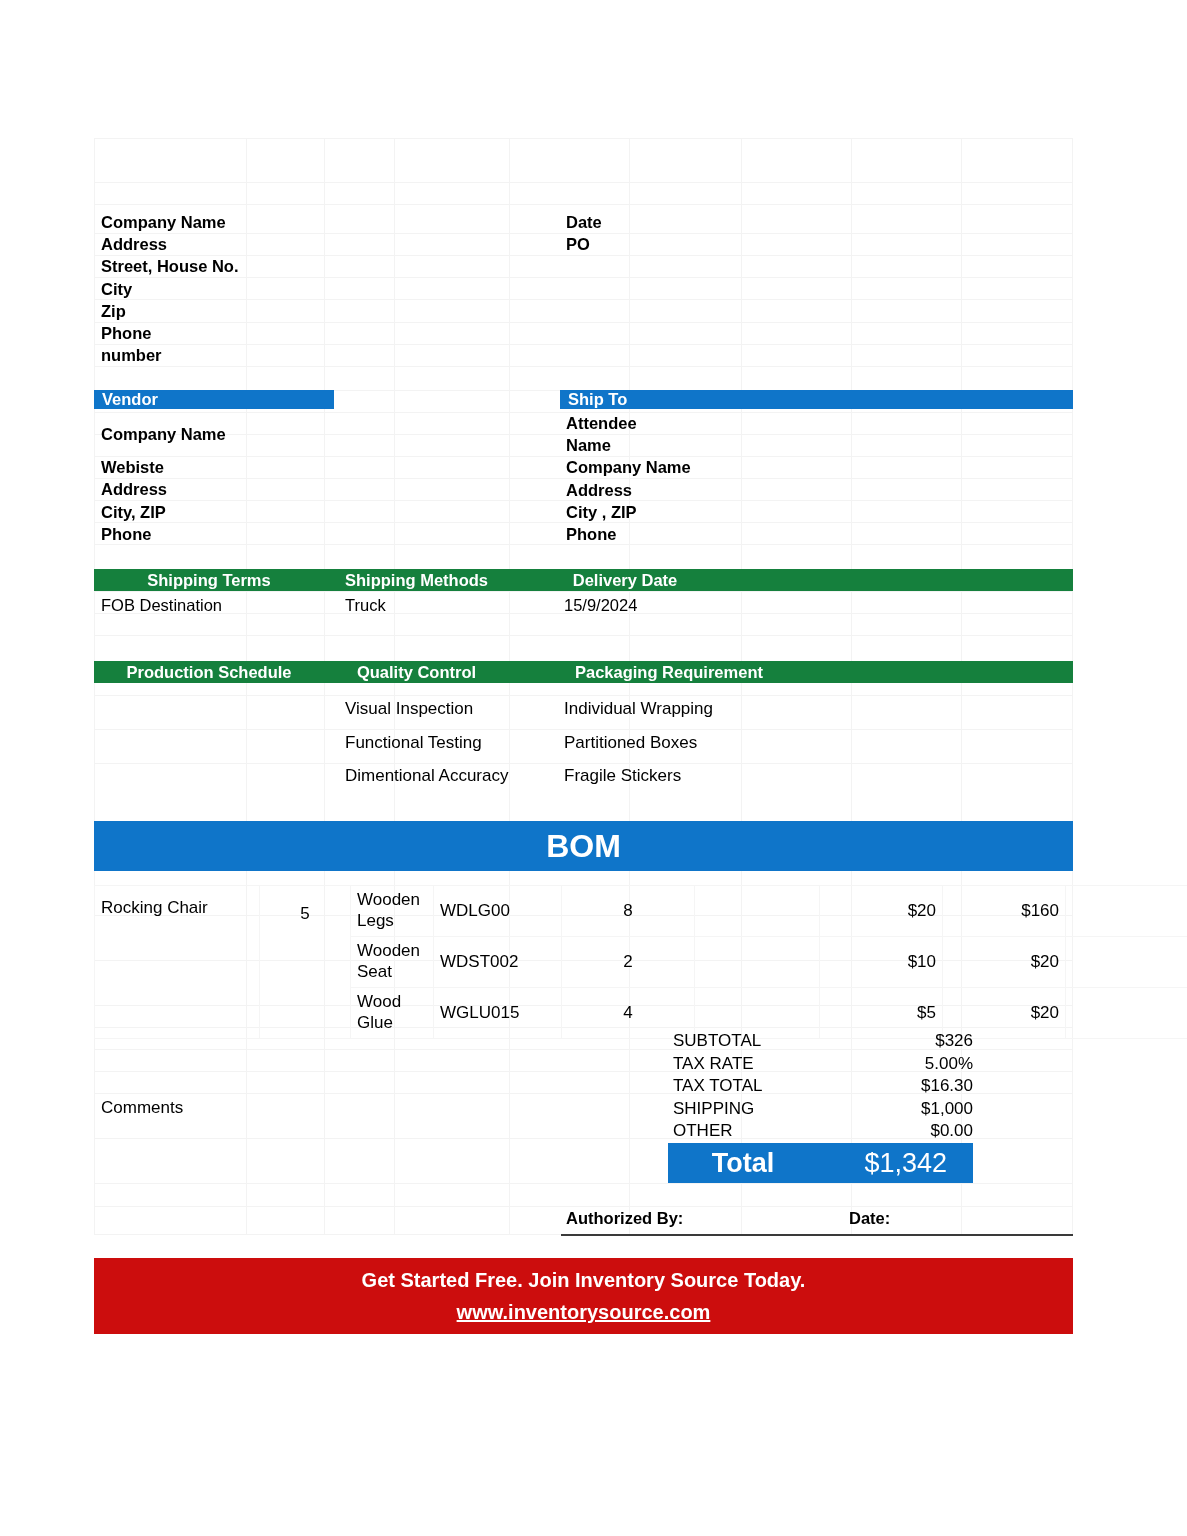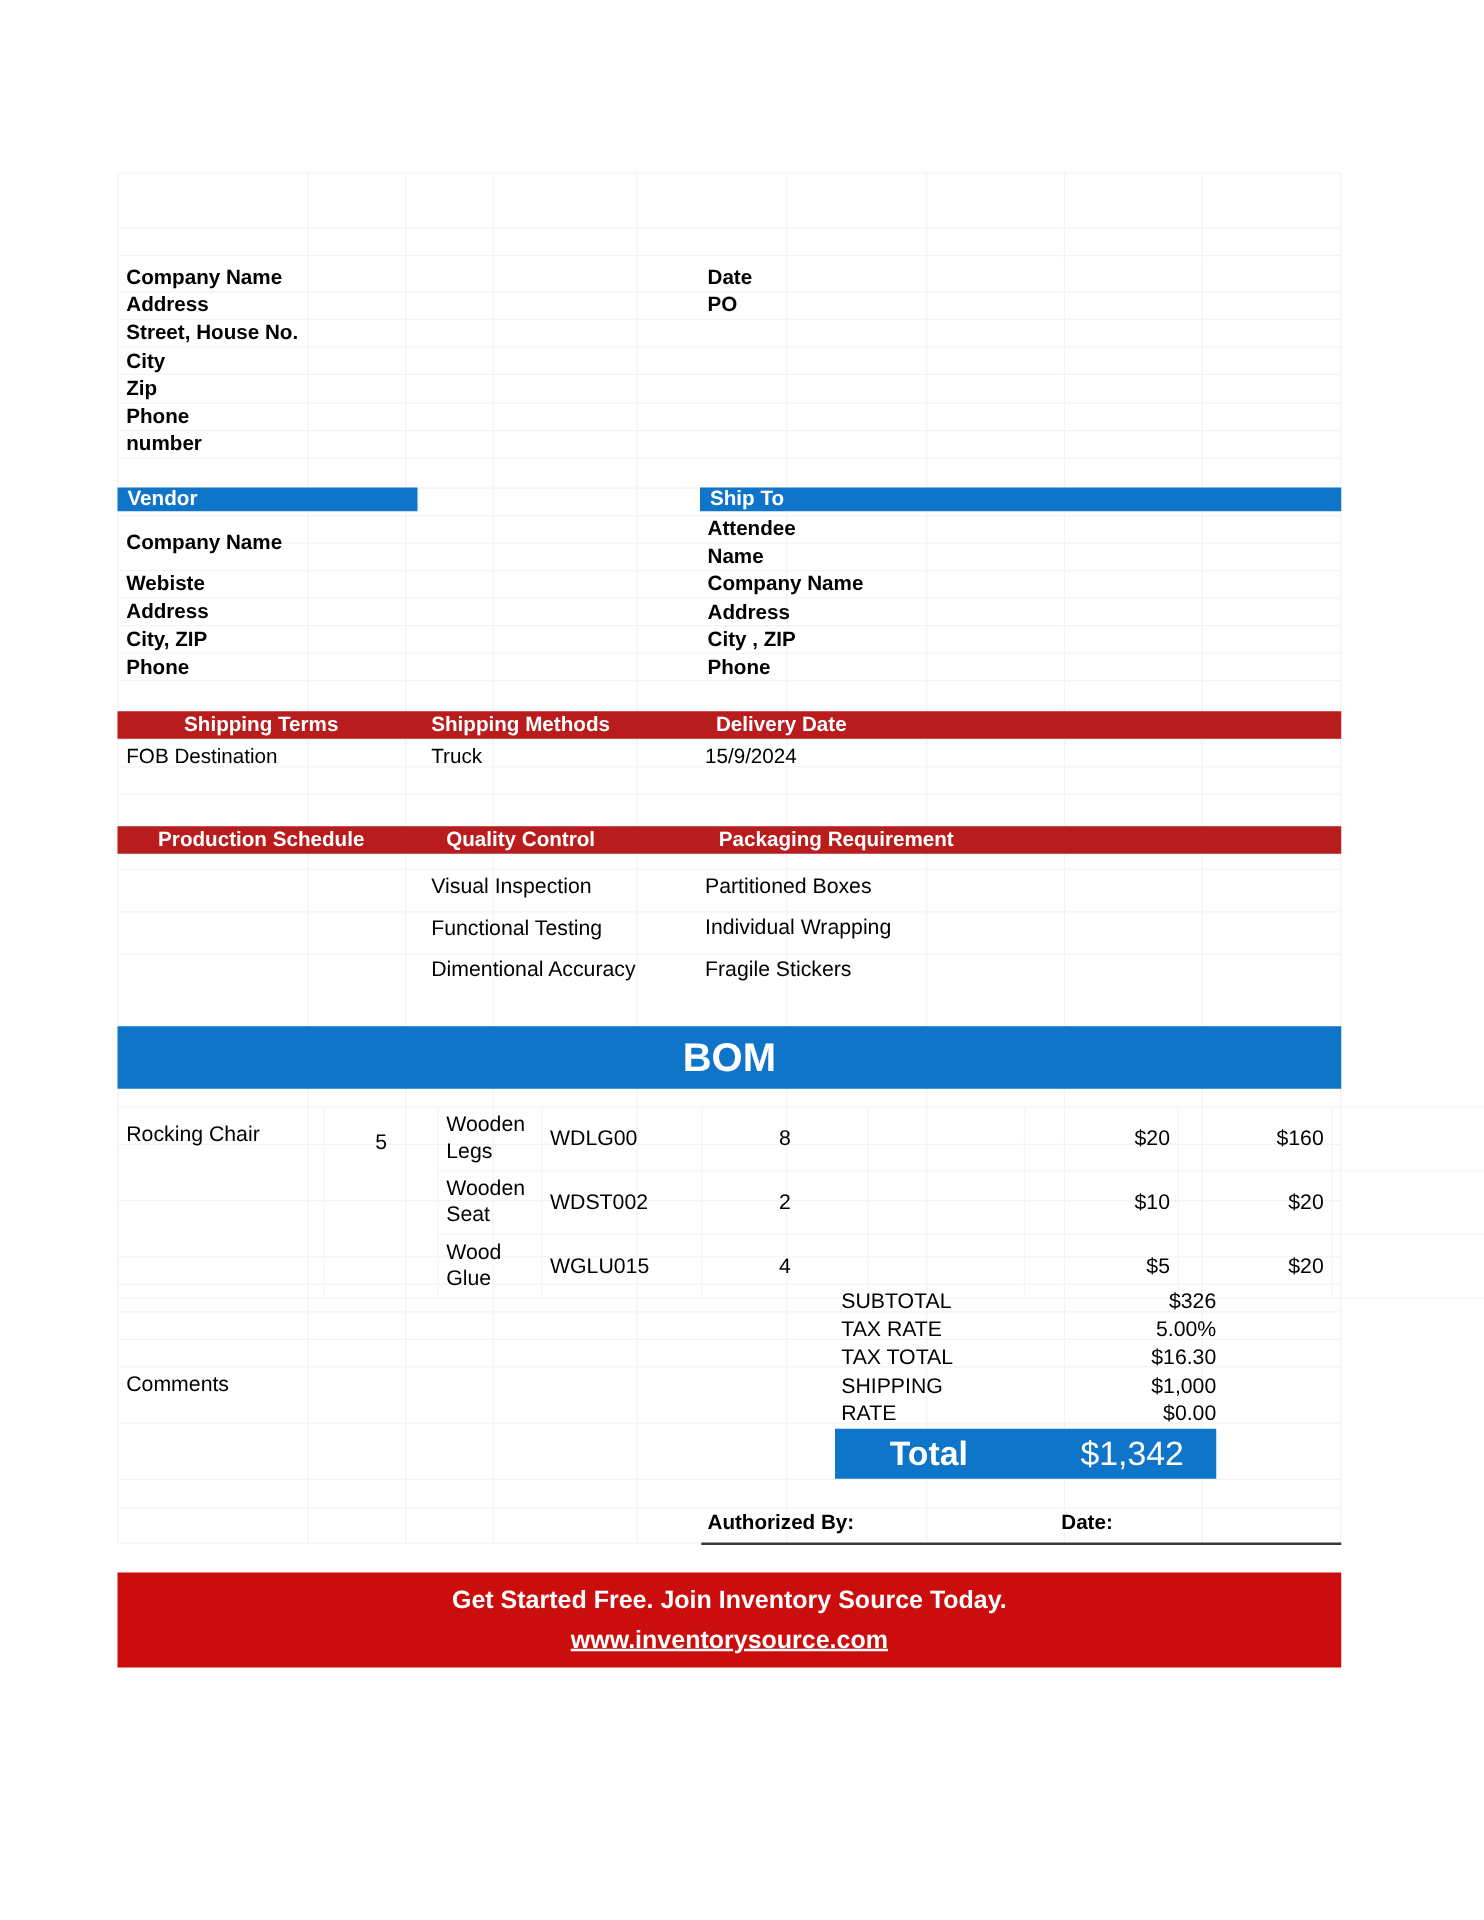--- a/index.html
+++ b/index.html
@@ -95,21 +95,21 @@
 
   .shipto-body {
     position: absolute;
     left: 566px; top: 412px;
     font-size: 16.5px; font-weight: bold; line-height: 22.2px;
   }
 
   
   .strip {
     position: absolute;
-    background: #b91c1c;
+    background: #15803d;
     height: 22px;
   }
   .strip-ship { left: 94px; top: 569px; width: 979px; }
   .strip-prod { left: 94px; top: 661px; width: 979px; }
 
   .strip-cell {
     position: absolute;
     top: 0;
     height: 22px;
     line-height: 22px;
@@ -386,22 +386,22 @@
   </div>
 
 
   <div style="position:absolute;left:345px;top:699px;width:200px;font-size:17px">
     <div style="height:34px">Visual Inspection</div>
     <div style="height:33px">Functional Testing</div>
     <div>Dimentional Accuracy</div>
   </div>
 
   <div style="position:absolute;left:564px;top:699px;width:250px;font-size:17px">
+    <div style="height:34px">Individual Wrapping</div>
     <div style="height:33px">Partitioned Boxes</div>
-    <div style="height:34px">Individual Wrapping</div>
     <div>Fragile Stickers</div>
   </div>
 
   <div class="bom-banner">
     <span>BOM</span>
   </div>
 
   <table class="bom-table">
     <tbody>
       <tr>
@@ -447,21 +447,21 @@
     </div>
     <div class="totals-row">
       <span class="lbl">TAX TOTAL</span>
       <span class="val">$16.30</span>
     </div>
     <div class="totals-row">
       <span class="lbl">SHIPPING</span>
       <span class="val">$1,000</span>
     </div>
     <div class="totals-row">
-      <span class="lbl">RATE</span>
+      <span class="lbl">OTHER</span>
       <span class="val">$0.00</span>
     </div>
   </div>
 
   <div class="total-bar">
     <span class="t-label">Total</span>
     <span class="t-value">$1,342</span>
   </div>
 
   <div class="comments-label">Comments</div>

